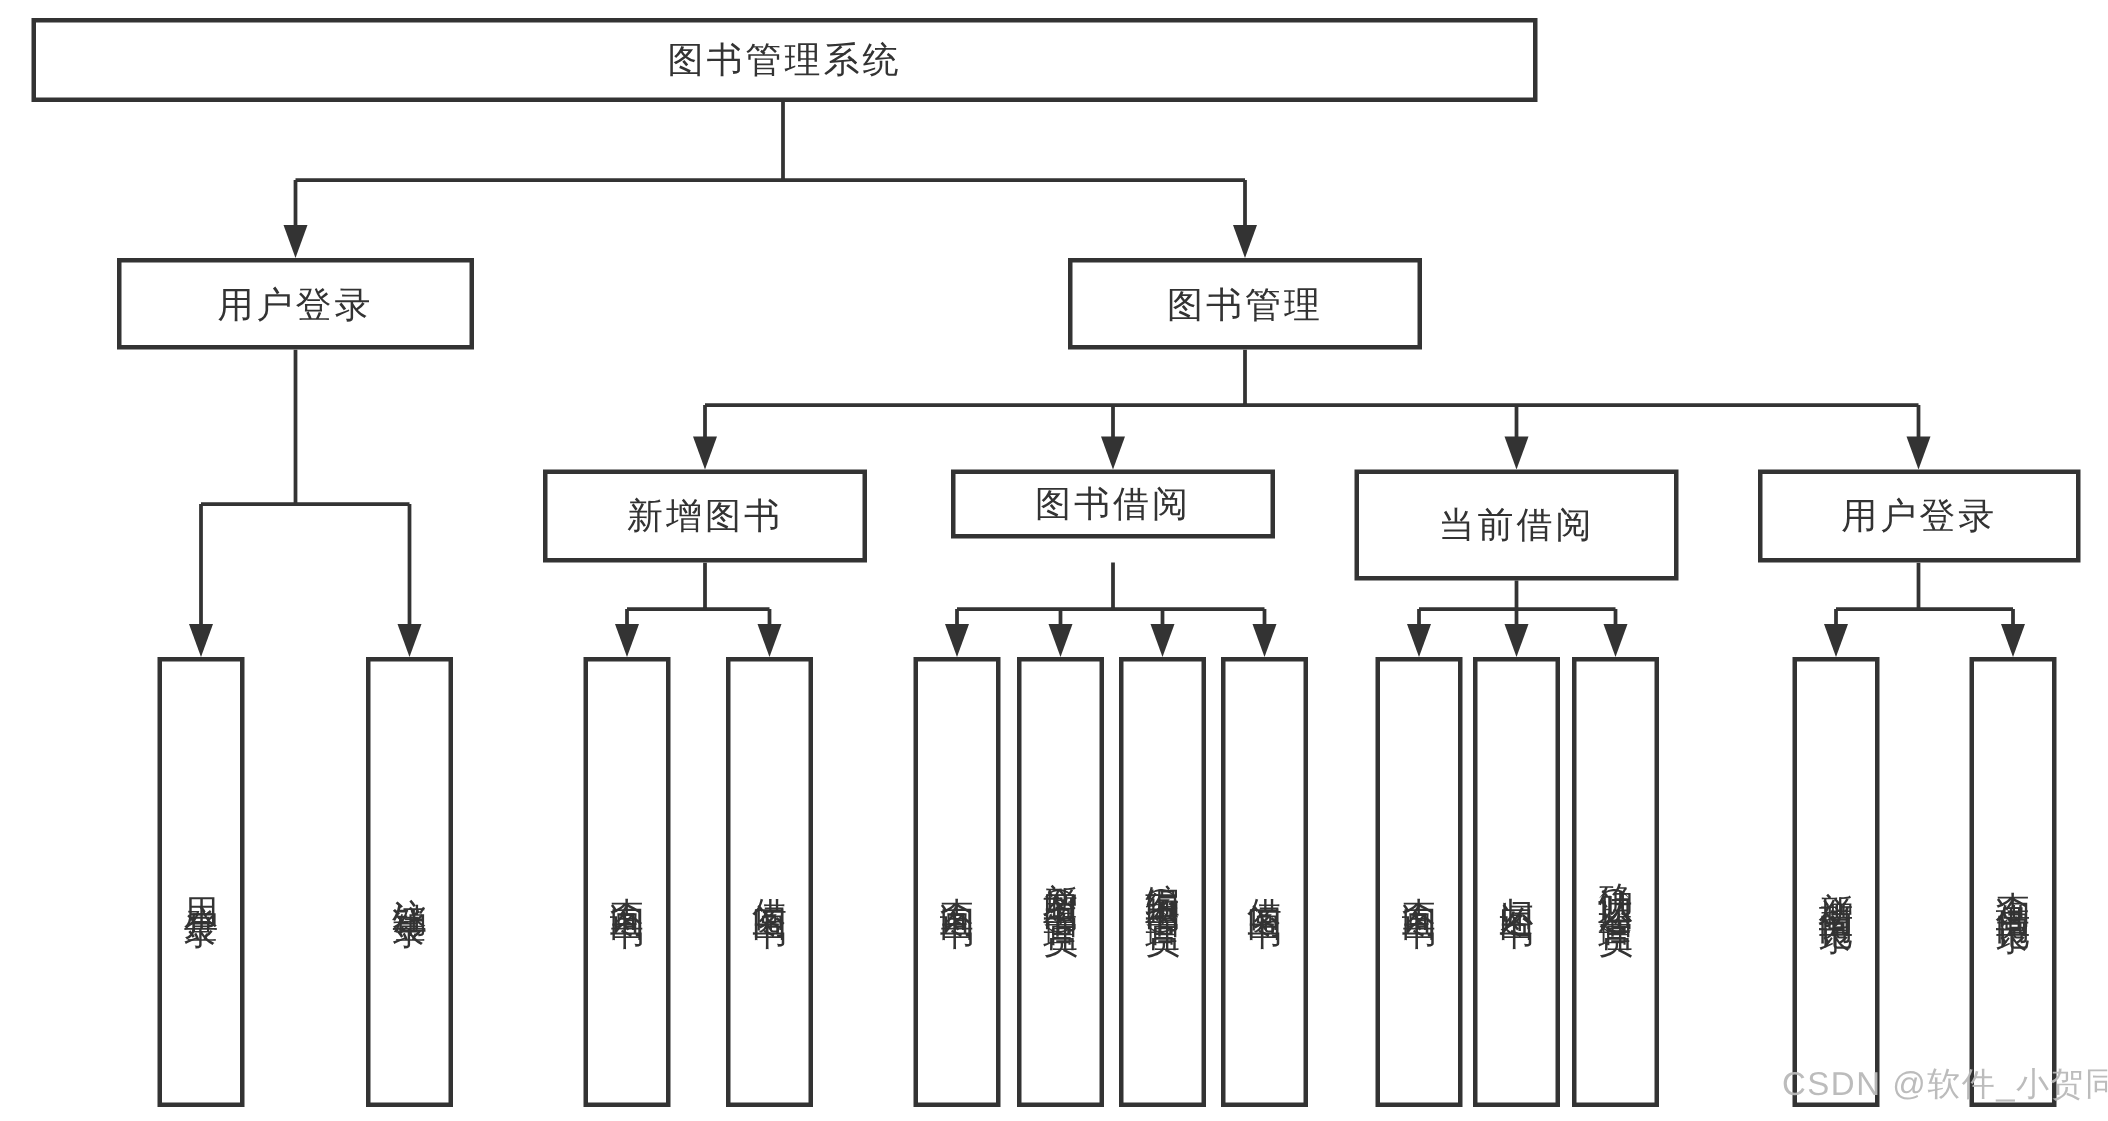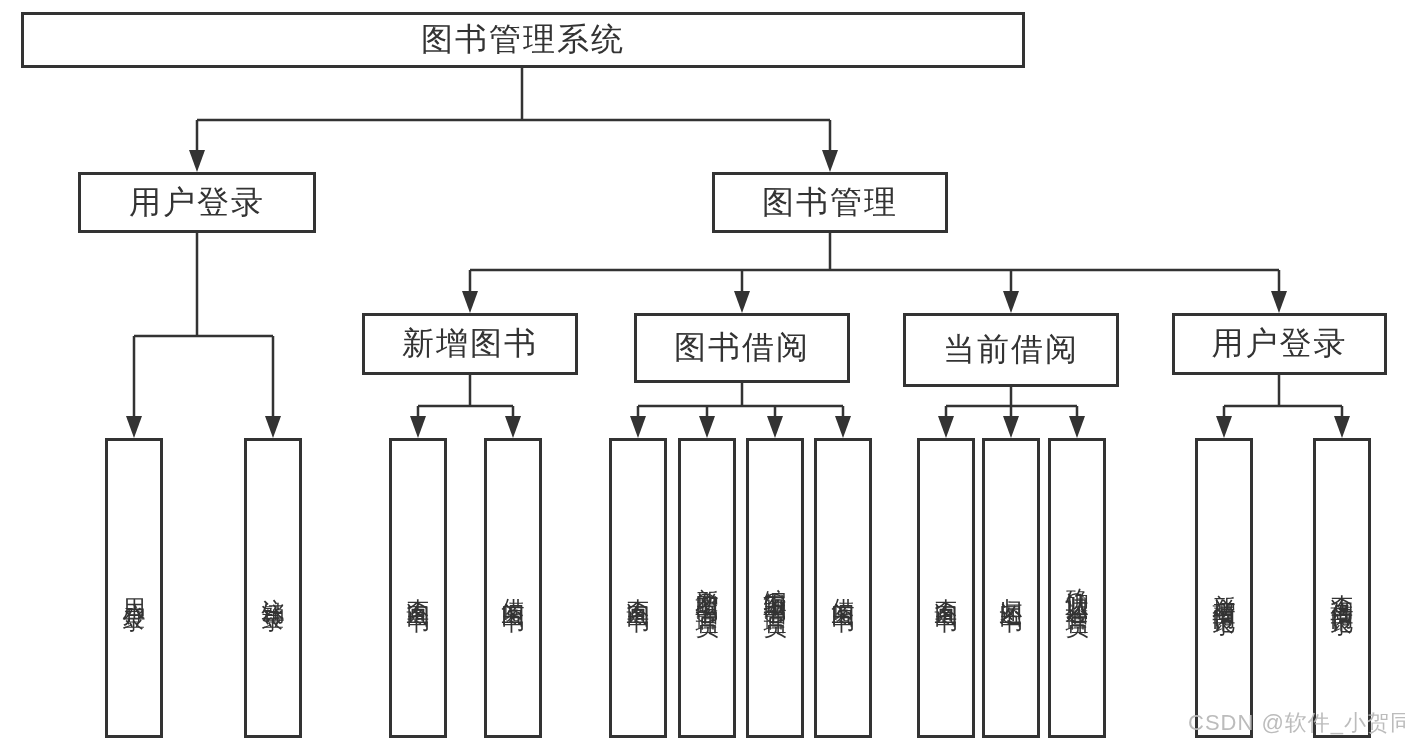--- a/index.html
+++ b/index.html
@@ -17,21 +17,21 @@
   .box{
     position:absolute;
     box-sizing:border-box;
     border:3px solid #333333;
     background:#ffffff;
     color:#333333;
     display:flex;align-items:center;justify-content:center;
     text-align:center;
   }
   .box--h{
-    font-size:32px;
+    font-size:24px;
     letter-spacing:2px;
     white-space:nowrap;
   }
   .box--leaf{
     writing-mode:vertical-rl;
     text-orientation:mixed;
     font-size:23px;
     letter-spacing:4px;
     line-height:1;
   }
@@ -101,21 +101,21 @@
       <polygon points="1334,416 1350,416 1342,438"></polygon>
     </g>
   </svg>
 
   <div class="box box--h" style="left:21px;top:12px;width:1004px;height:56px;">图书管理系统</div>
 
   <div class="box box--h" style="left:78px;top:172px;width:238px;height:61px;">用户登录</div>
   <div class="box box--h" style="left:712px;top:172px;width:236px;height:61px;">图书管理</div>
 
   <div class="box box--h" style="left:362px;top:313px;width:216px;height:62px;">新增图书</div>
-  <div class="box box--h" style="left:634px;top:313px;width:216px;height:70px;">图书借阅</div>
+  <div class="box box--h" style="left:634px;top:313px;width:216px;height:46px;">图书借阅</div>
   <div class="box box--h" style="left:903px;top:313px;width:216px;height:74px;">当前借阅</div>
   <div class="box box--h" style="left:1172px;top:313px;width:215px;height:62px;">用户登录</div>
 
   <div class="box box--leaf" style="left:105px;top:438px;width:58px;height:300px;">用户登录</div>
   <div class="box box--leaf" style="left:244px;top:438px;width:58px;height:300px;">注销登录</div>
 
   <div class="box box--leaf" style="left:389px;top:438px;width:58px;height:300px;">查询图书</div>
   <div class="box box--leaf" style="left:484px;top:438px;width:58px;height:300px;">借阅图书</div>
 
   <div class="box box--leaf" style="left:609px;top:438px;width:58px;height:300px;">查询图书</div>

